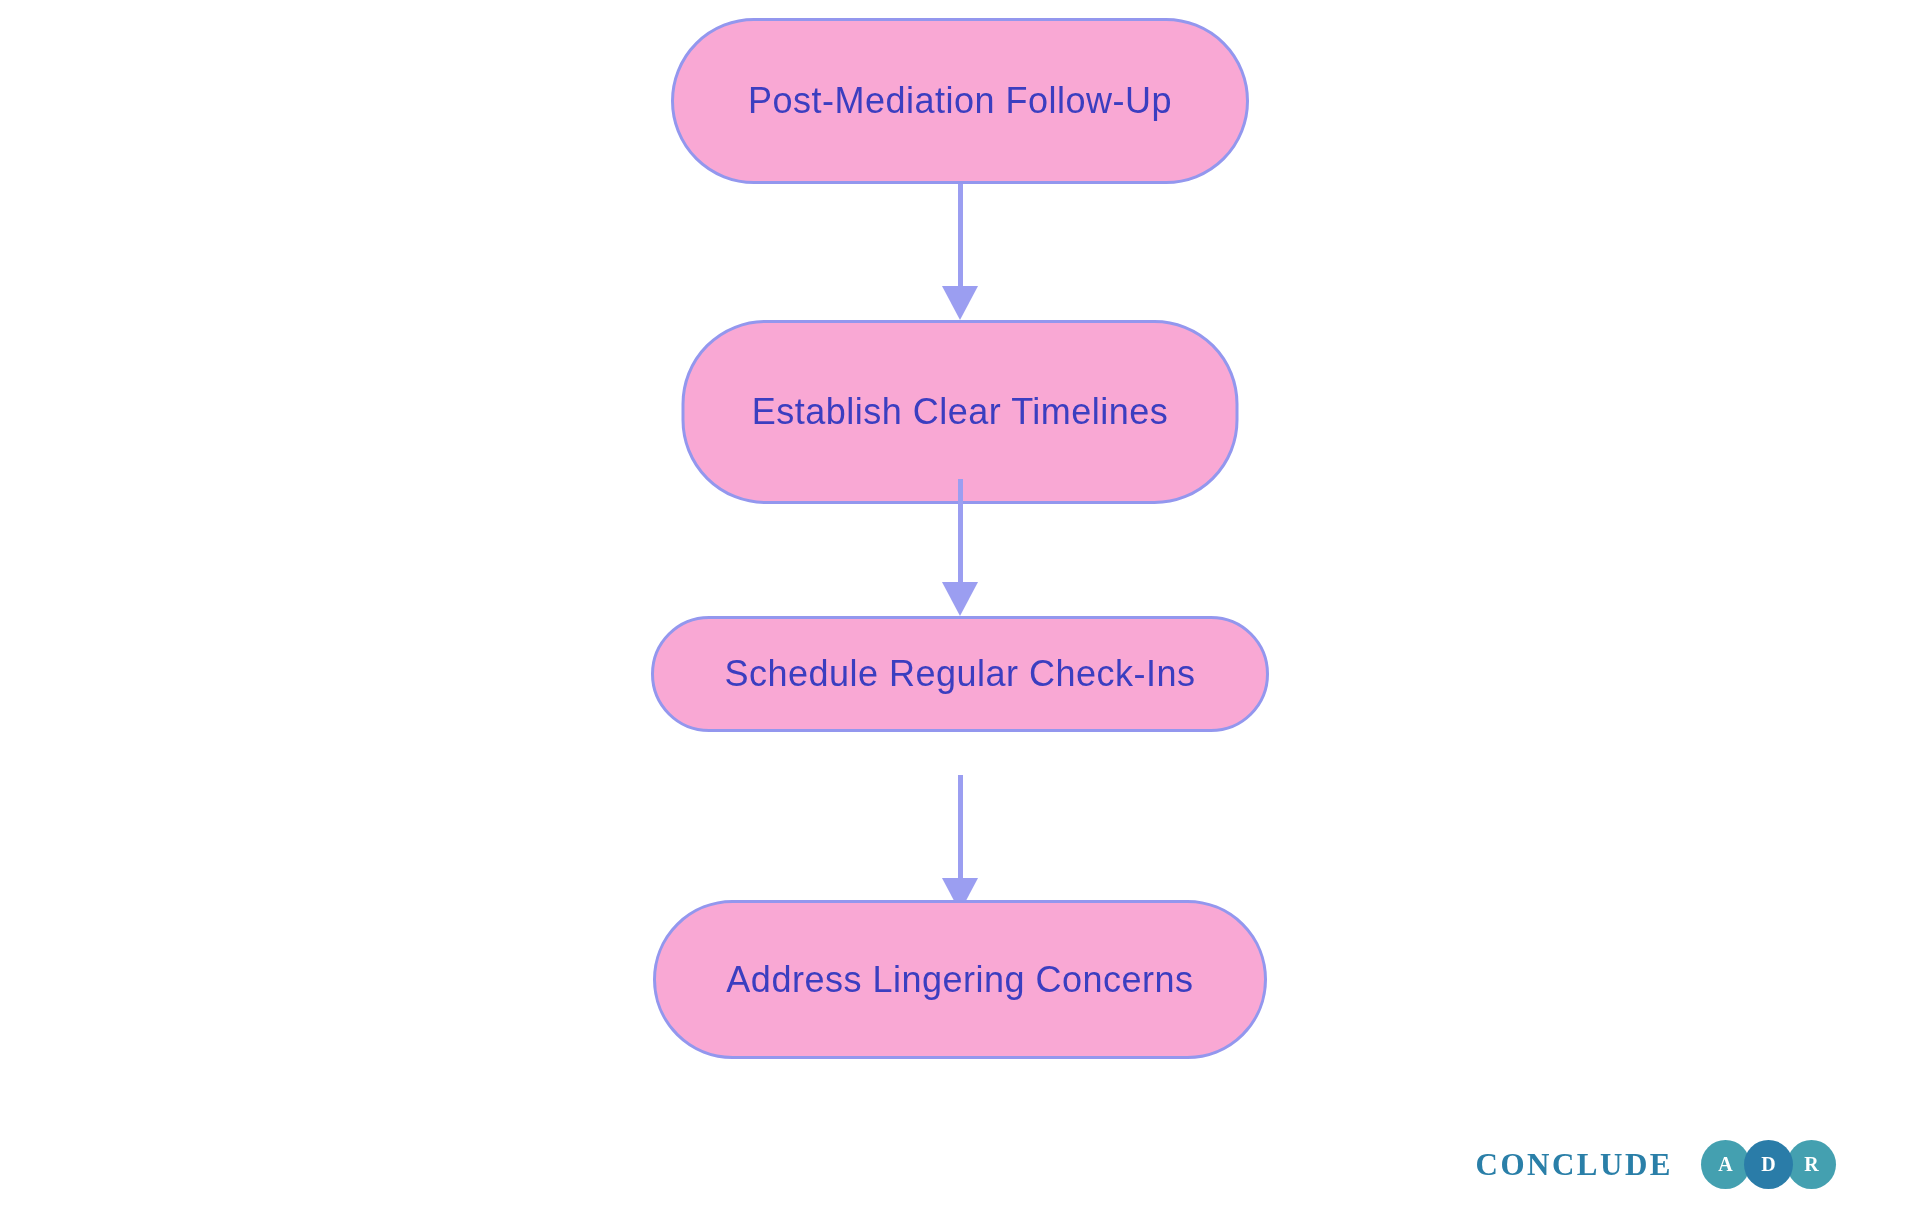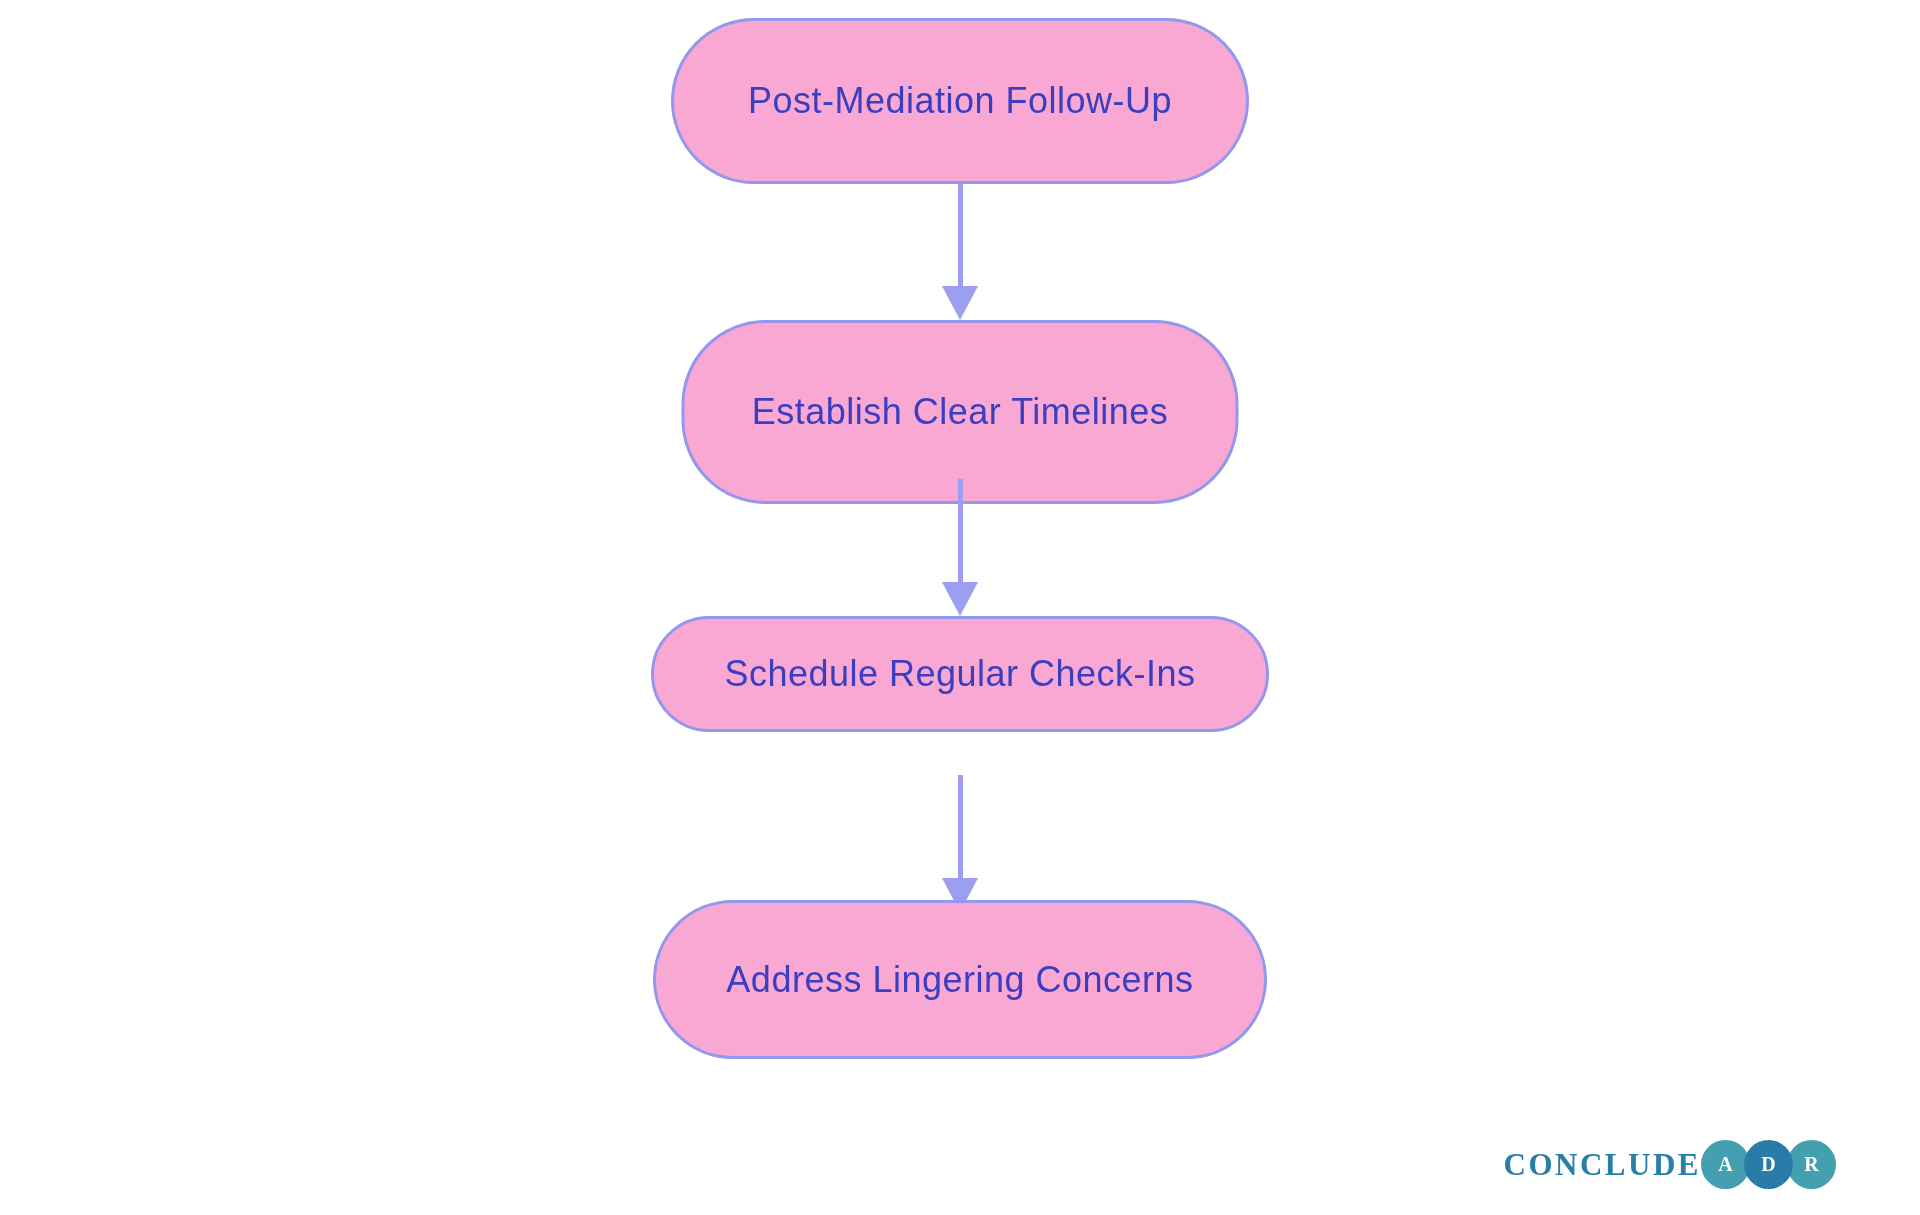--- a/index.html
+++ b/index.html
@@ -65,21 +65,21 @@
   #arrow-2 { top: 479px; height: 137px; }
   #arrow-3 { top: 775px; height: 137px; }
 
   
   .logo {
     position: absolute;
     top: 1140px;
     right: 84px;
     display: flex;
     align-items: center;
-    gap: 0;
+    gap: 28px;
   }
   .logo .wordmark {
     font-family: "Liberation Serif", serif;
     font-weight: bold;
     font-size: 31px;
     letter-spacing: 2.5px;
     color: #2a7fa8;
   }
   .logo .badges {
     display: flex;

